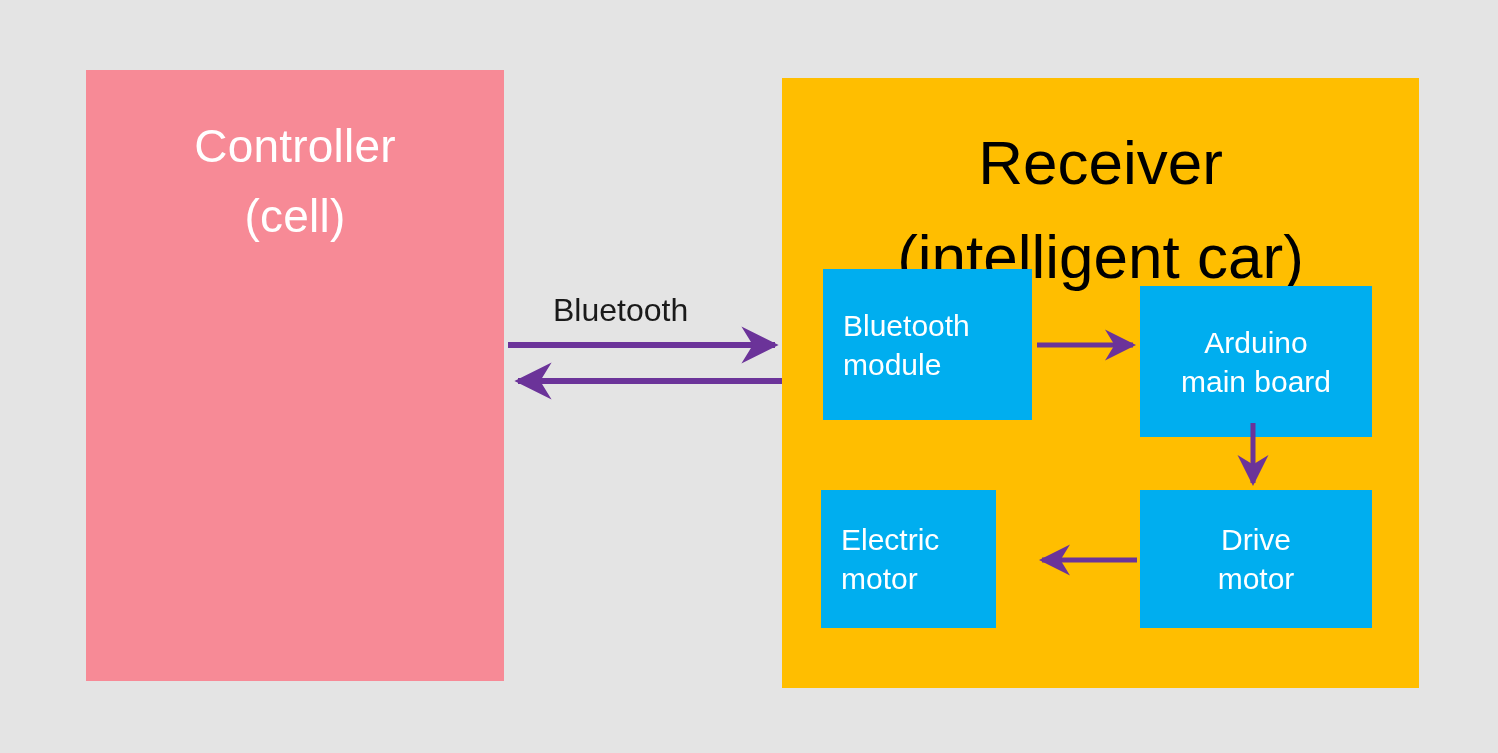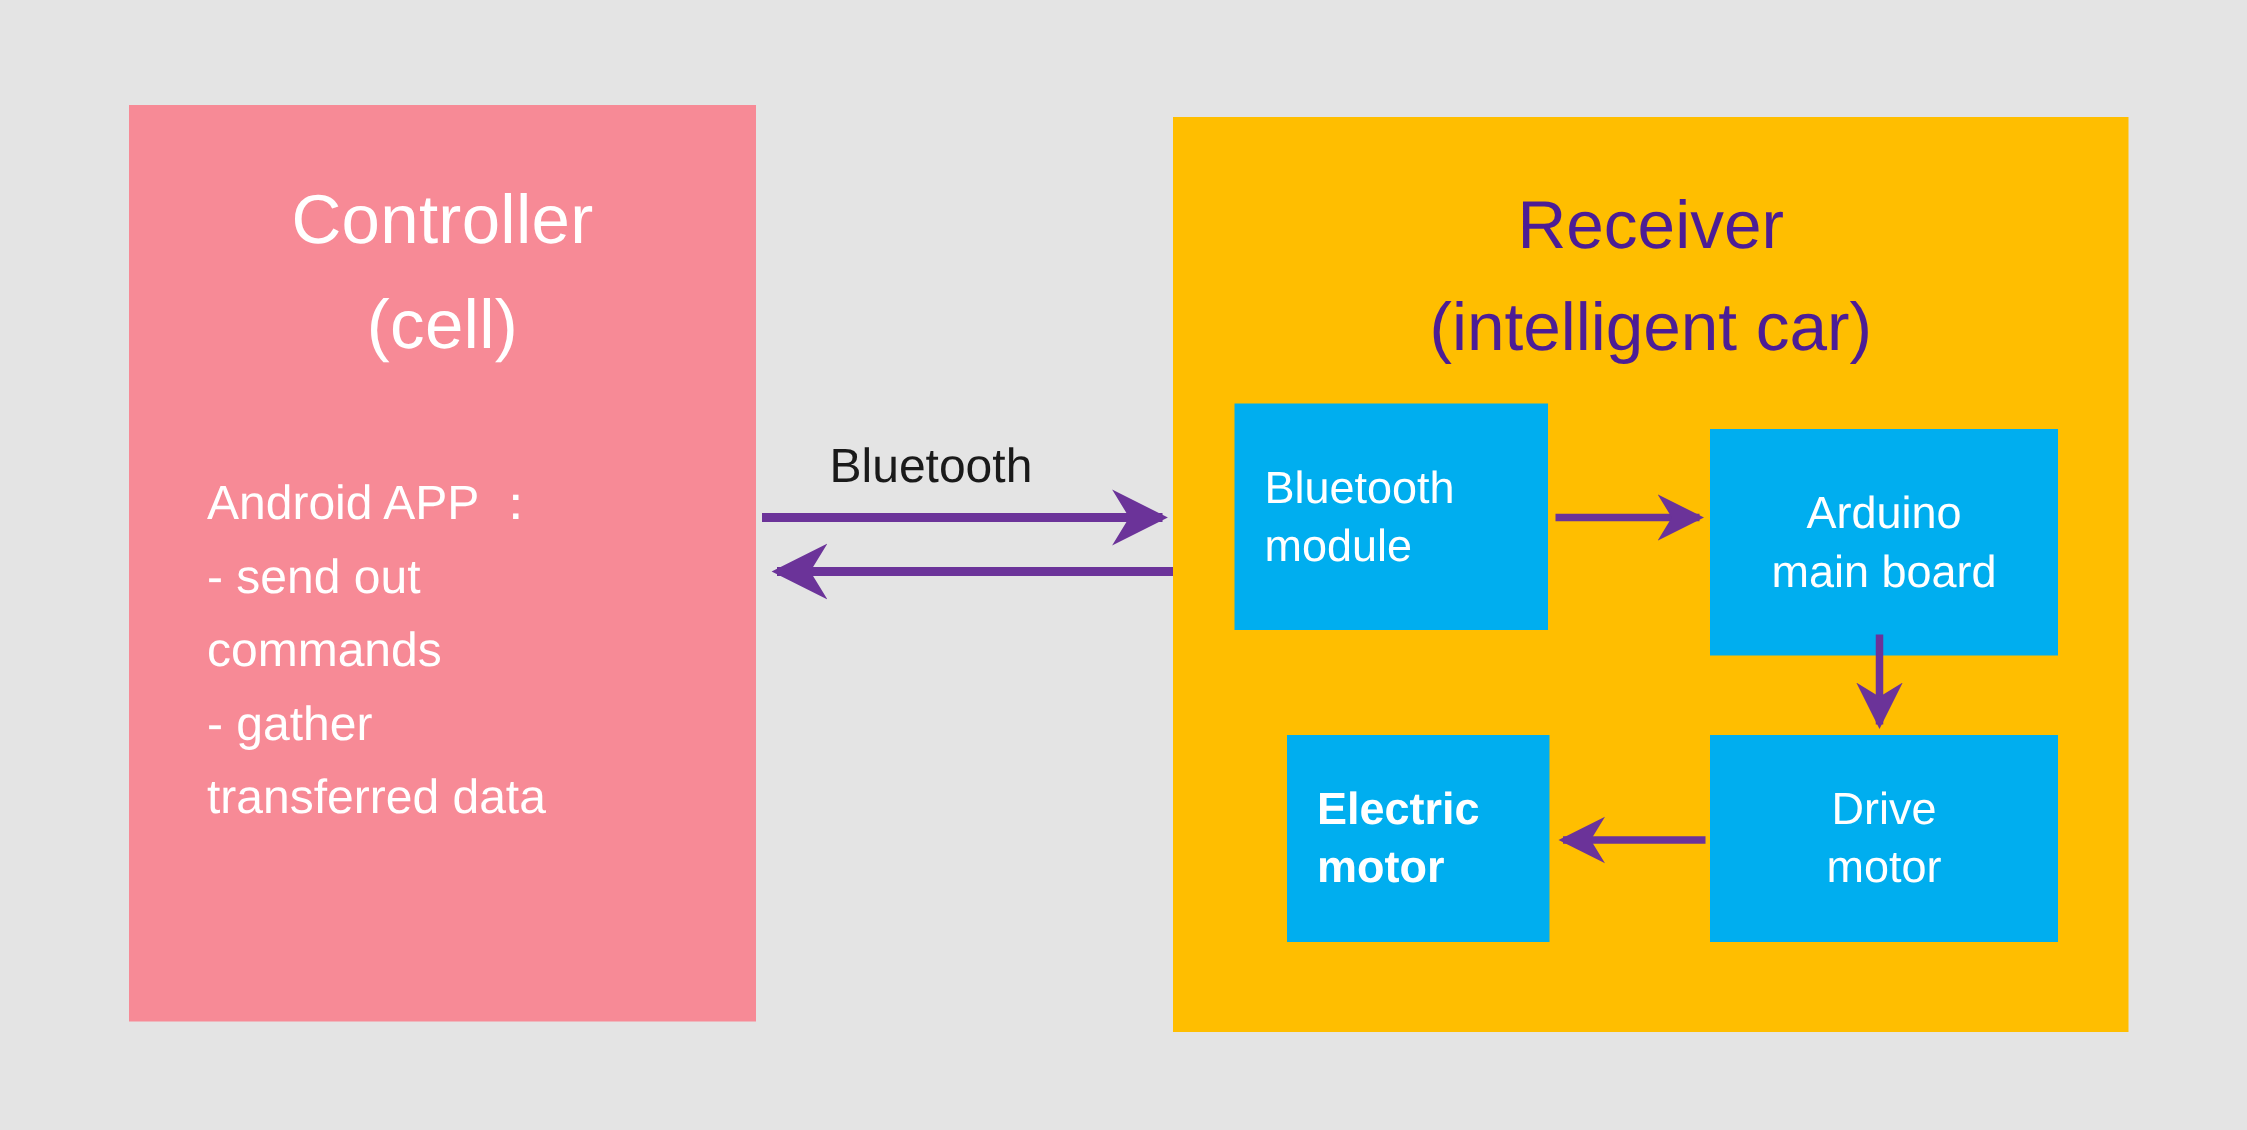--- a/index.html
+++ b/index.html
@@ -63,22 +63,22 @@
     height: 610px;
     background: #ffbe00;
     box-sizing: border-box;
   }
   .receiver-title {
     position: absolute;
     left: 0;
     top: 38px;
     width: 100%;
     text-align: center;
-    color: #4c1d95;
-    font-size: 45px;
+    color: #000000;
+    font-size: 62px;
     line-height: 1.52;
     font-weight: 400;
     white-space: pre-line;
   }
 
   
   .module {
     position: absolute;
     background: #00aeef;
     color: #ffffff;
@@ -96,21 +96,21 @@
     padding-left: 20px;
     text-align: left;
   }
   .module.align-center {
     align-items: center;
     text-align: center;
   }
 
   .mod-bluetooth   { left: 823px;  top: 269px; width: 209px; height: 151px; }
   .mod-arduino     { left: 1140px; top: 286px; width: 232px; height: 151px; }
-  .mod-motor       { left: 858px;  top: 490px; width: 175px; height: 138px; font-weight: bold; }
+  .mod-motor       { left: 821px;  top: 490px; width: 175px; height: 138px; }
   .mod-drive       { left: 1140px; top: 490px; width: 232px; height: 138px; }
 
   
   .arrow-layer {
     position: absolute;
     left: 0;
     top: 0;
     width: 1498px;
     height: 753px;
     pointer-events: none;
@@ -129,25 +129,20 @@
   }
 </style>
 </head>
 <body>
 
 <div id="canvas">
 
   <div class="panel-controller">
     <div class="controller-title">Controller
 (cell)</div>
-    <div class="controller-body">Android APP ：
-- send out
-commands
-- gather
-transferred data</div>
   </div>
 
   <div class="panel-receiver">
     <div class="receiver-title">Receiver
 (intelligent car)</div>
   </div>
 
   <div class="module mod-bluetooth align-left">Bluetooth
 module</div>
 

